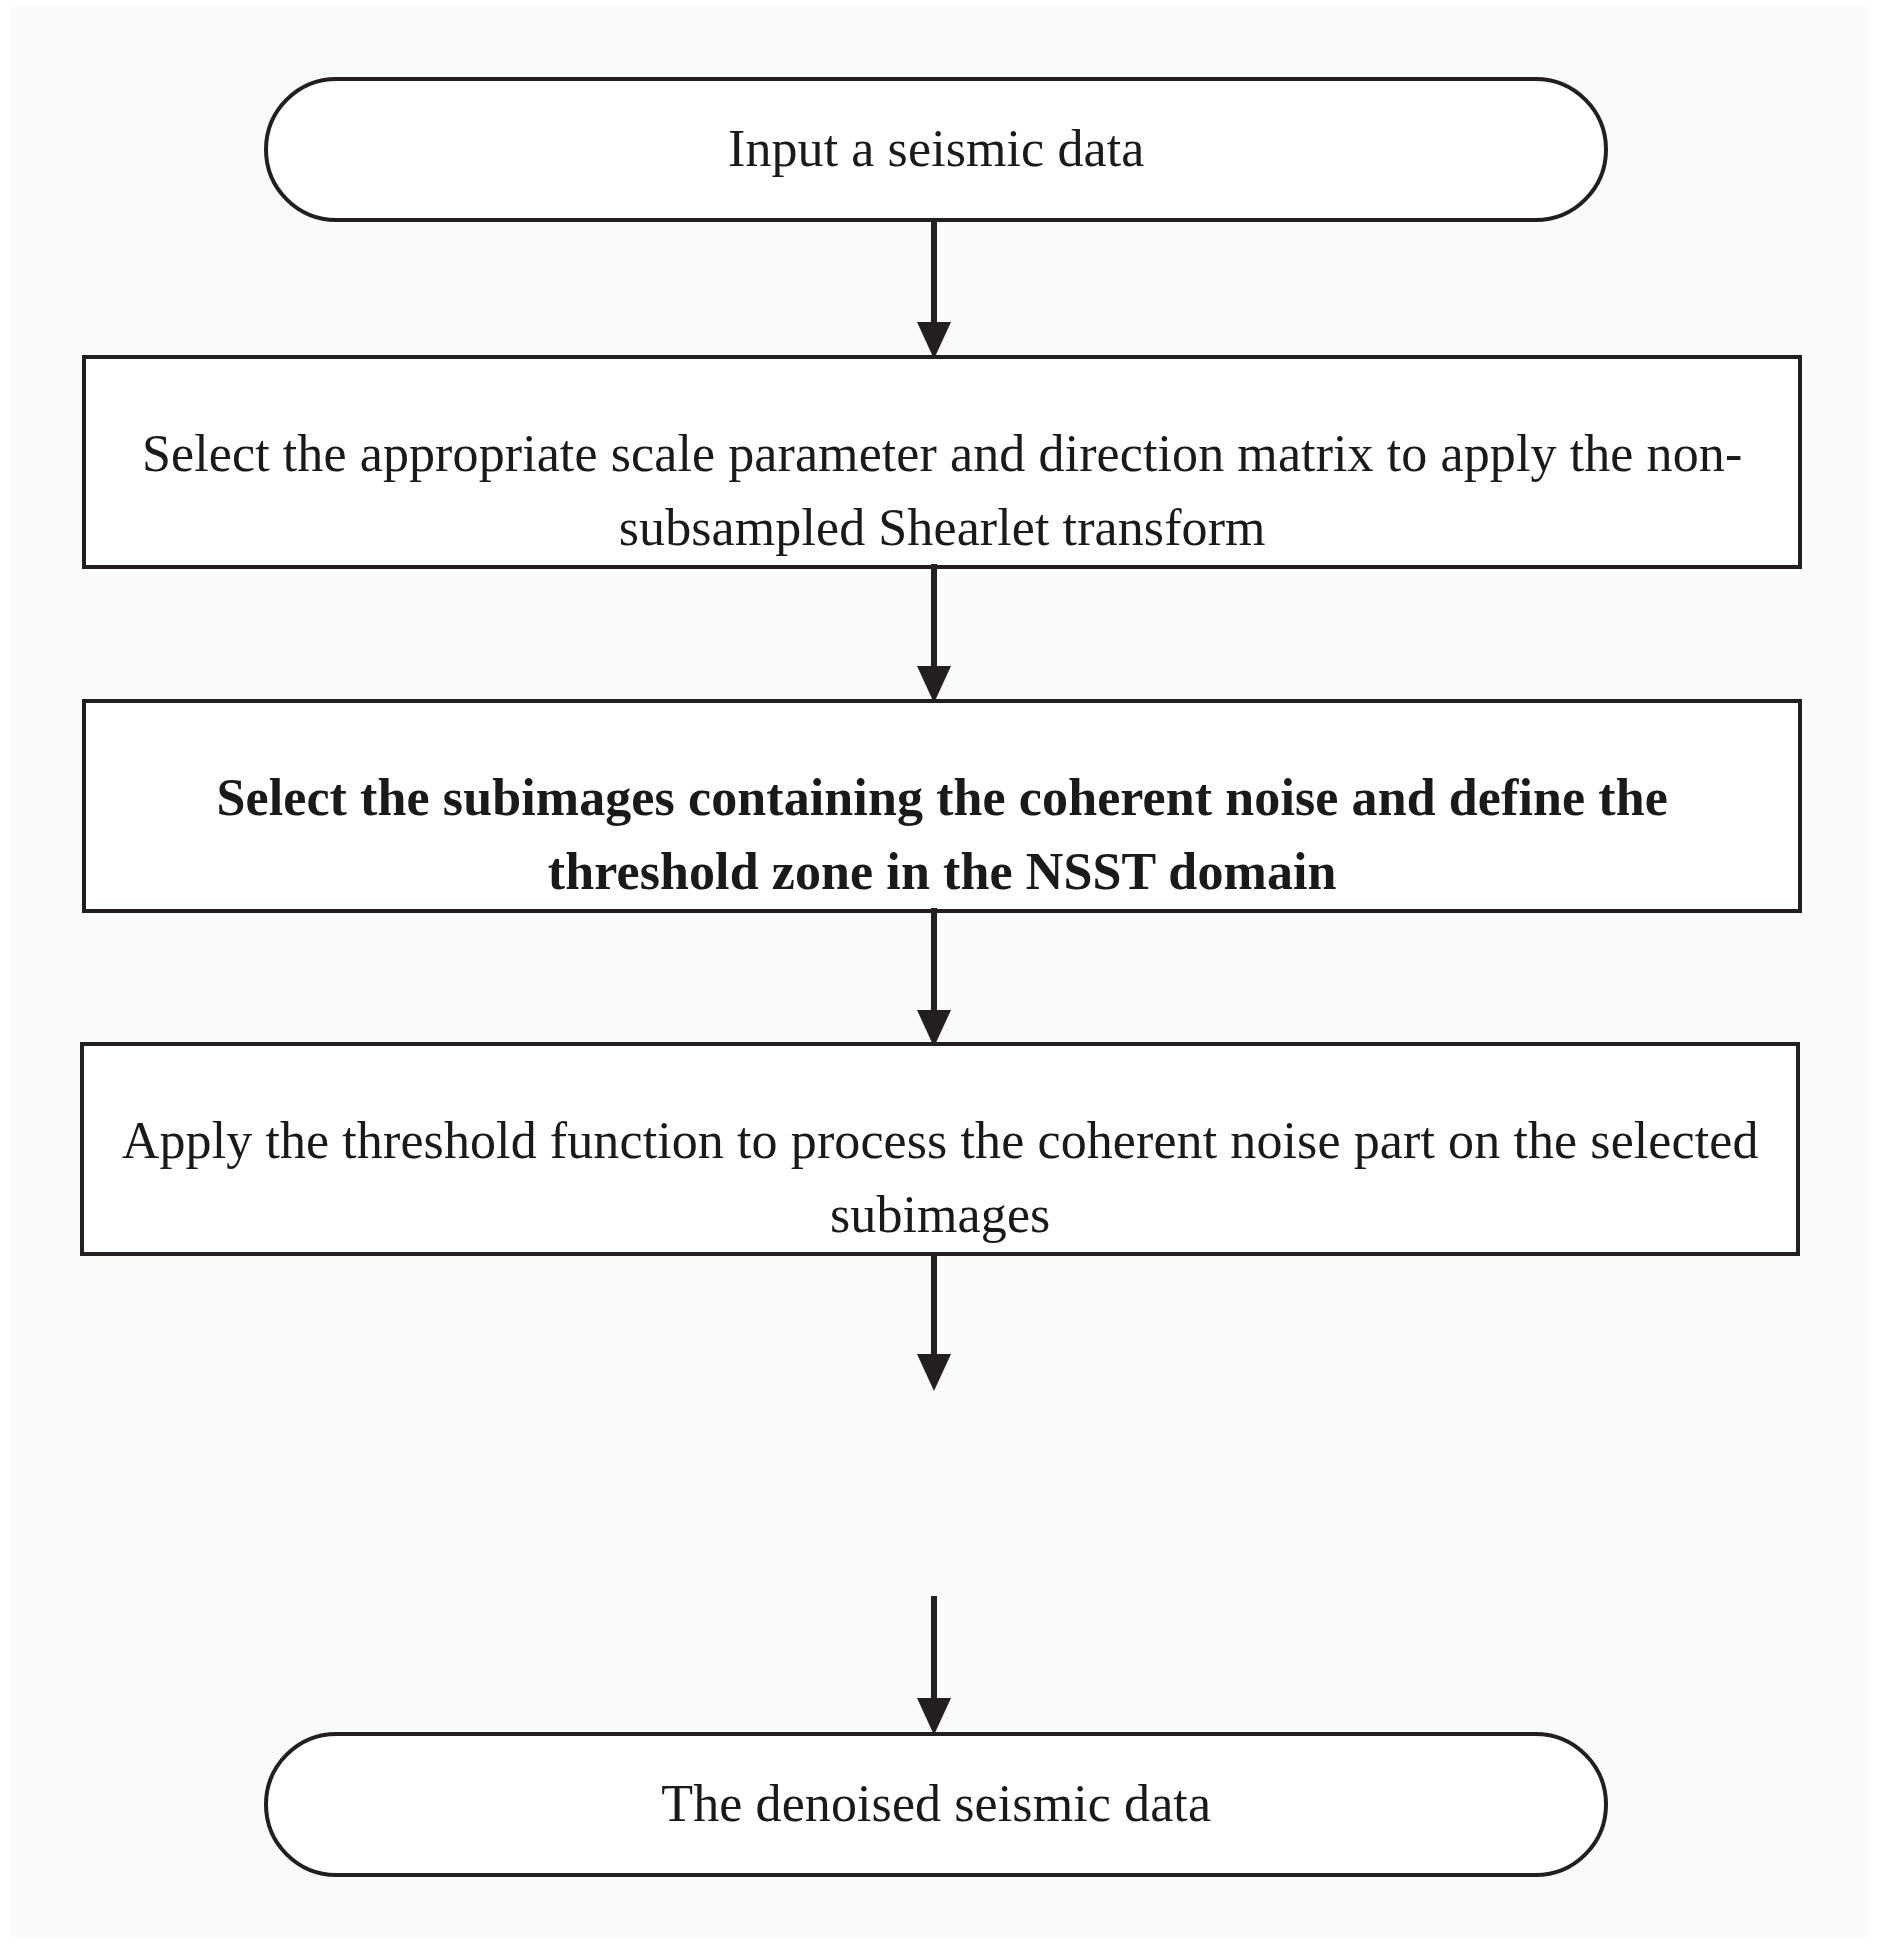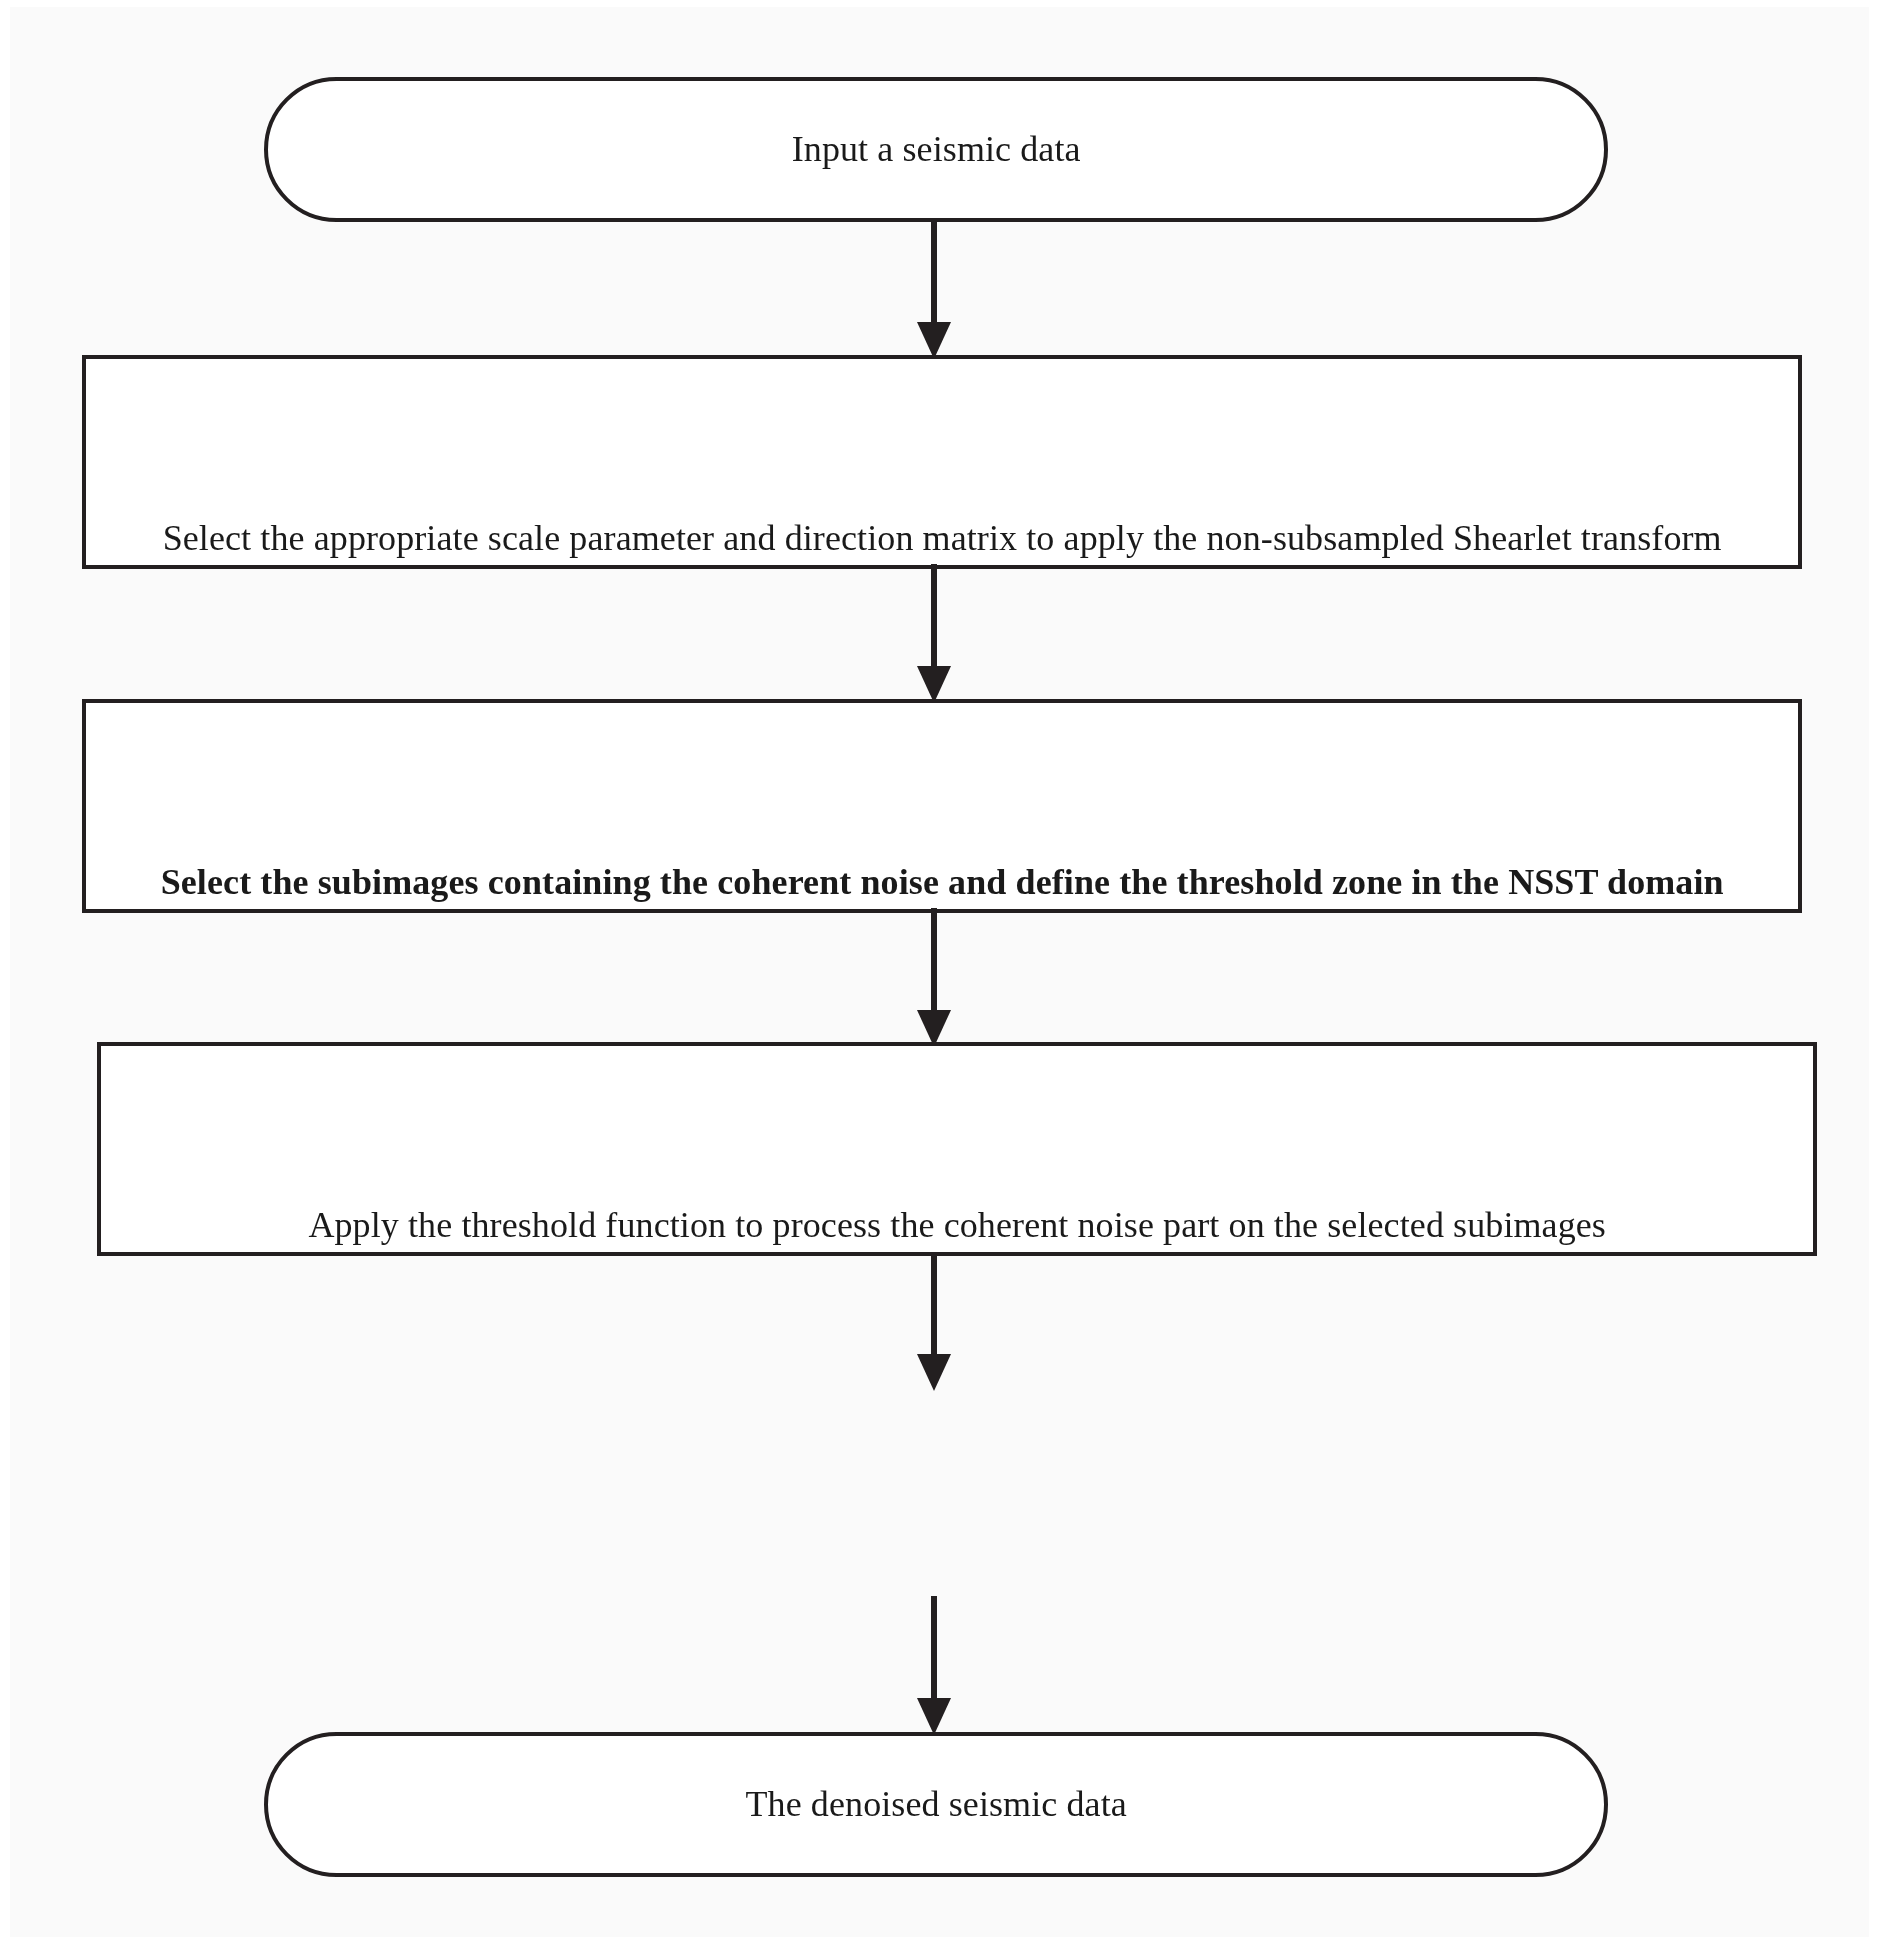--- a/index.html
+++ b/index.html
@@ -34,38 +34,38 @@
     align-items: center;
     justify-content: center;
     text-align: center;
     color: #1a1a1a;
   }
   .node .label {
     display: block;
     width: 100%;
     padding: 0 29px;
     box-sizing: border-box;
-    font-size: 36px;
+    font-size: 52px;
     line-height: 1.42;
     letter-spacing: 0.1px;
     white-space: pre-line;
   }
   .terminator {
     border-radius: 73px;
   }
   .process {
     border-radius: 0;
     align-items: flex-end;
   }
 
   
   #node-start   { left: 254px;  top: 70px;   width: 1344px; height: 145px; }
   #node-step-1  { left: 72px;   top: 348px;  width: 1720px; height: 214px; }
   #node-step-2  { left: 72px;   top: 692px;  width: 1720px; height: 214px; font-weight: bold; }
-  #node-step-3  { left: 87px;   top: 1035px; width: 1720px; height: 214px; }
+  #node-step-3  { left: 70px;   top: 1035px; width: 1720px; height: 214px; }
   #node-step-4  { left: 72px;   top: 1380px; width: 1720px; height: 214px; }
   #node-end     { left: 254px;  top: 1725px; width: 1344px; height: 145px; }
 
   
   .connector {
     position: absolute;
     left: 921px;           
     width: 5.9px;
     background: transparent;
   }

